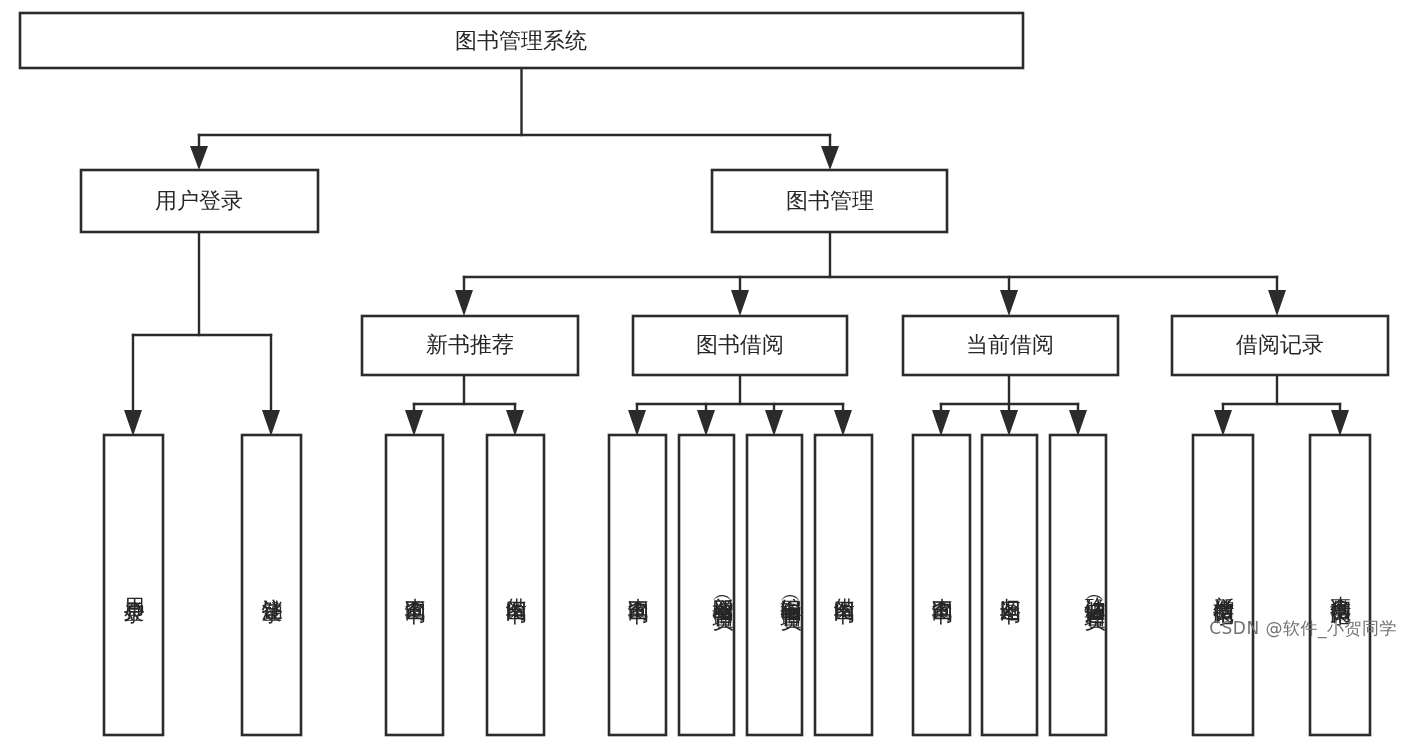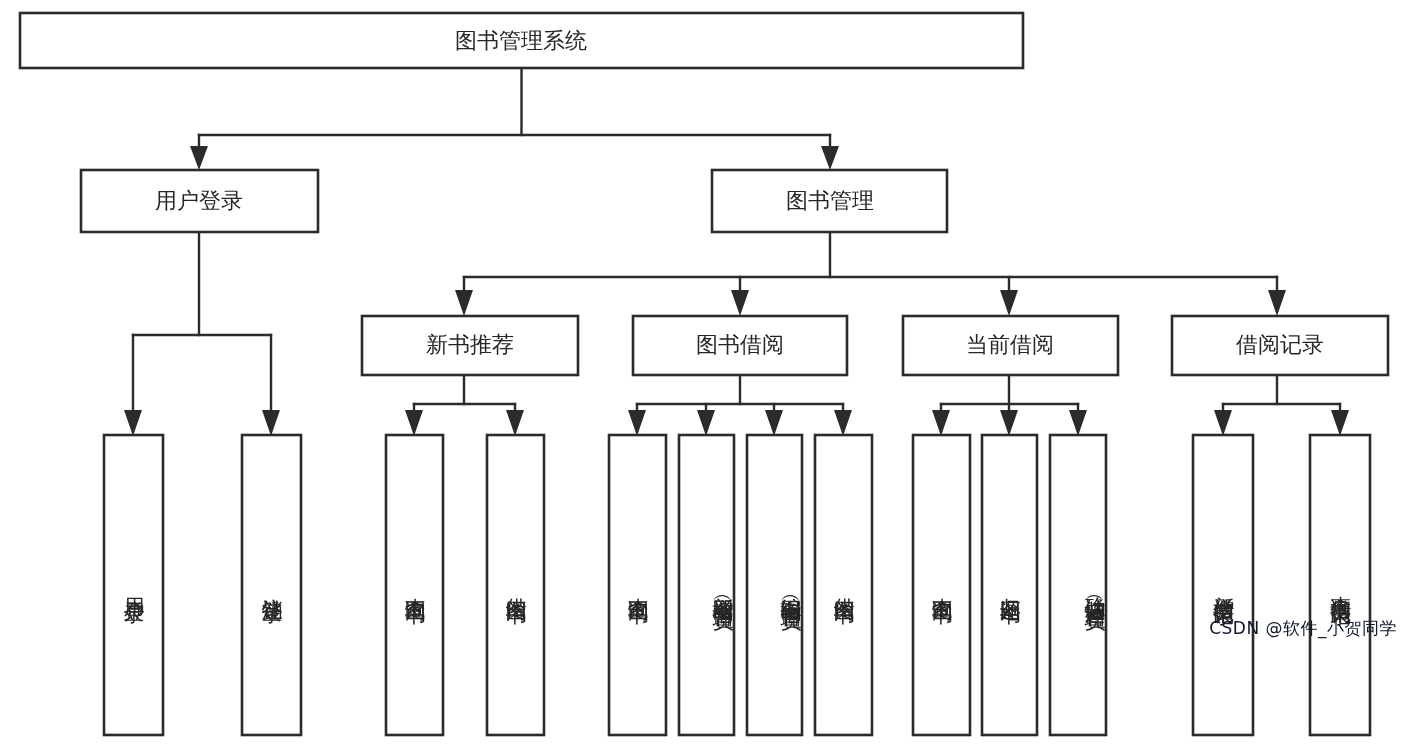--- a/index.html
+++ b/index.html
@@ -63,21 +63,21 @@
     justify-content: center;
     pointer-events: none;
     user-select: none;
   }
   #watermark {
     position: absolute;
     right: 8px;
     bottom: 6px;
     font-family: "DejaVu Sans", "Liberation Sans", sans-serif;
     font-size: 17px;
-    color: #0f172a;
+    color: #737373;
     white-space: nowrap;
     letter-spacing: 0.5px;
   }
 </style>
 </head>
 <body>
 
 <div id="diagram-root">
 
   <svg id="flowchart" viewBox="0 0 1405 747">

